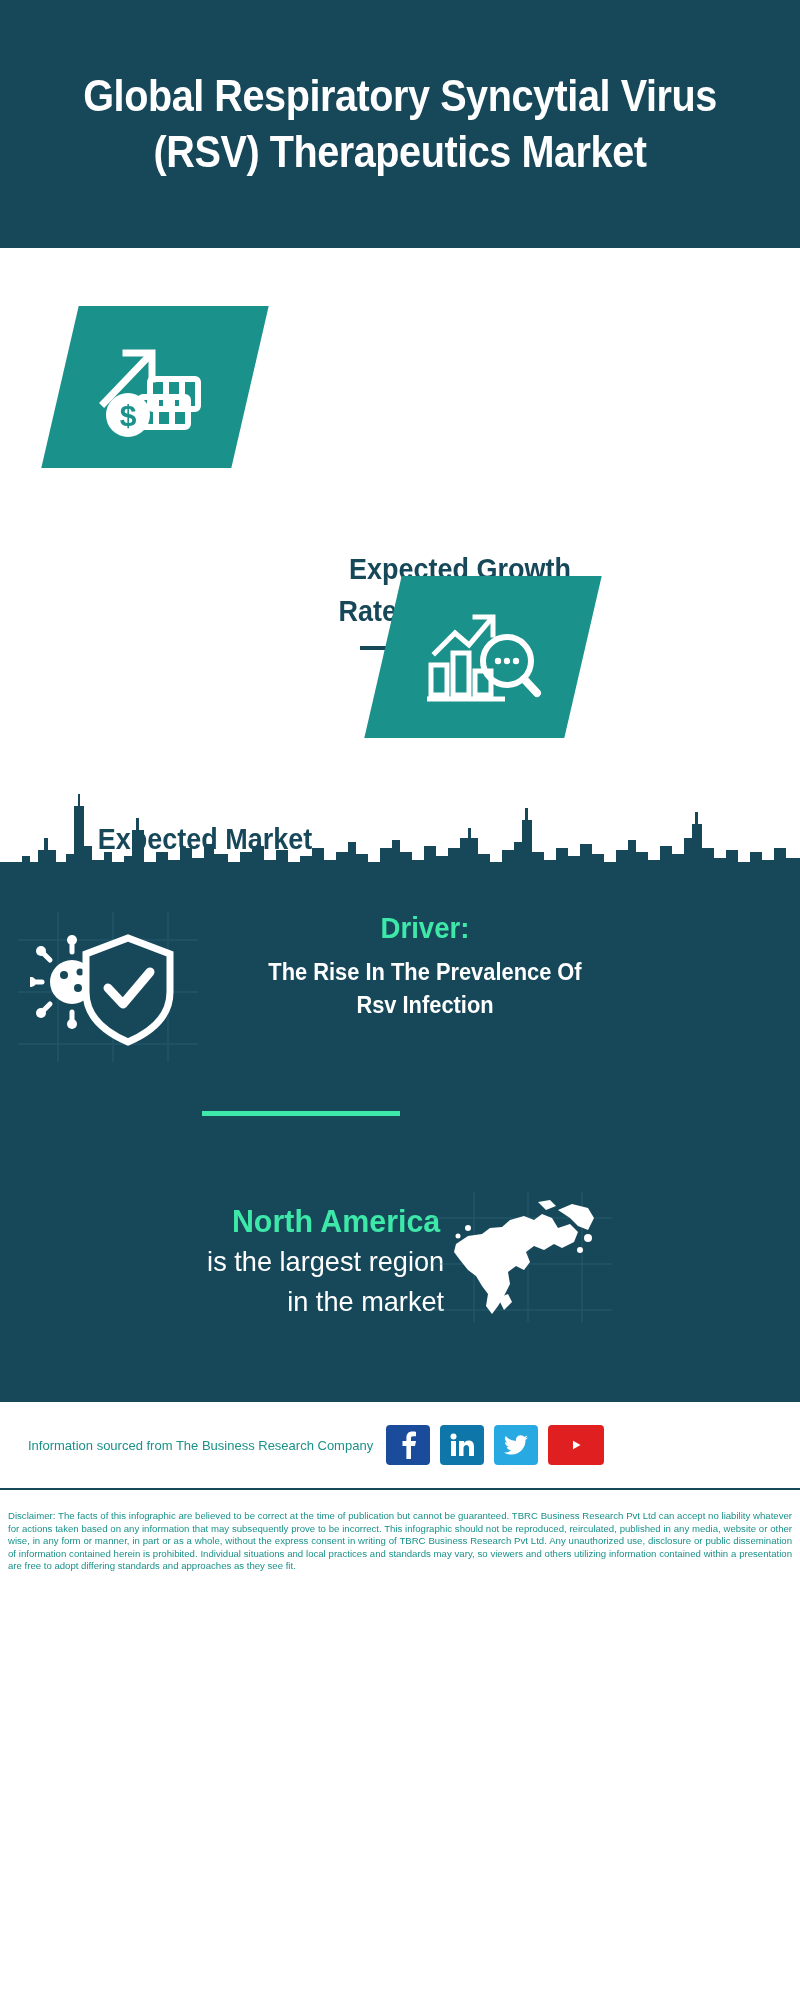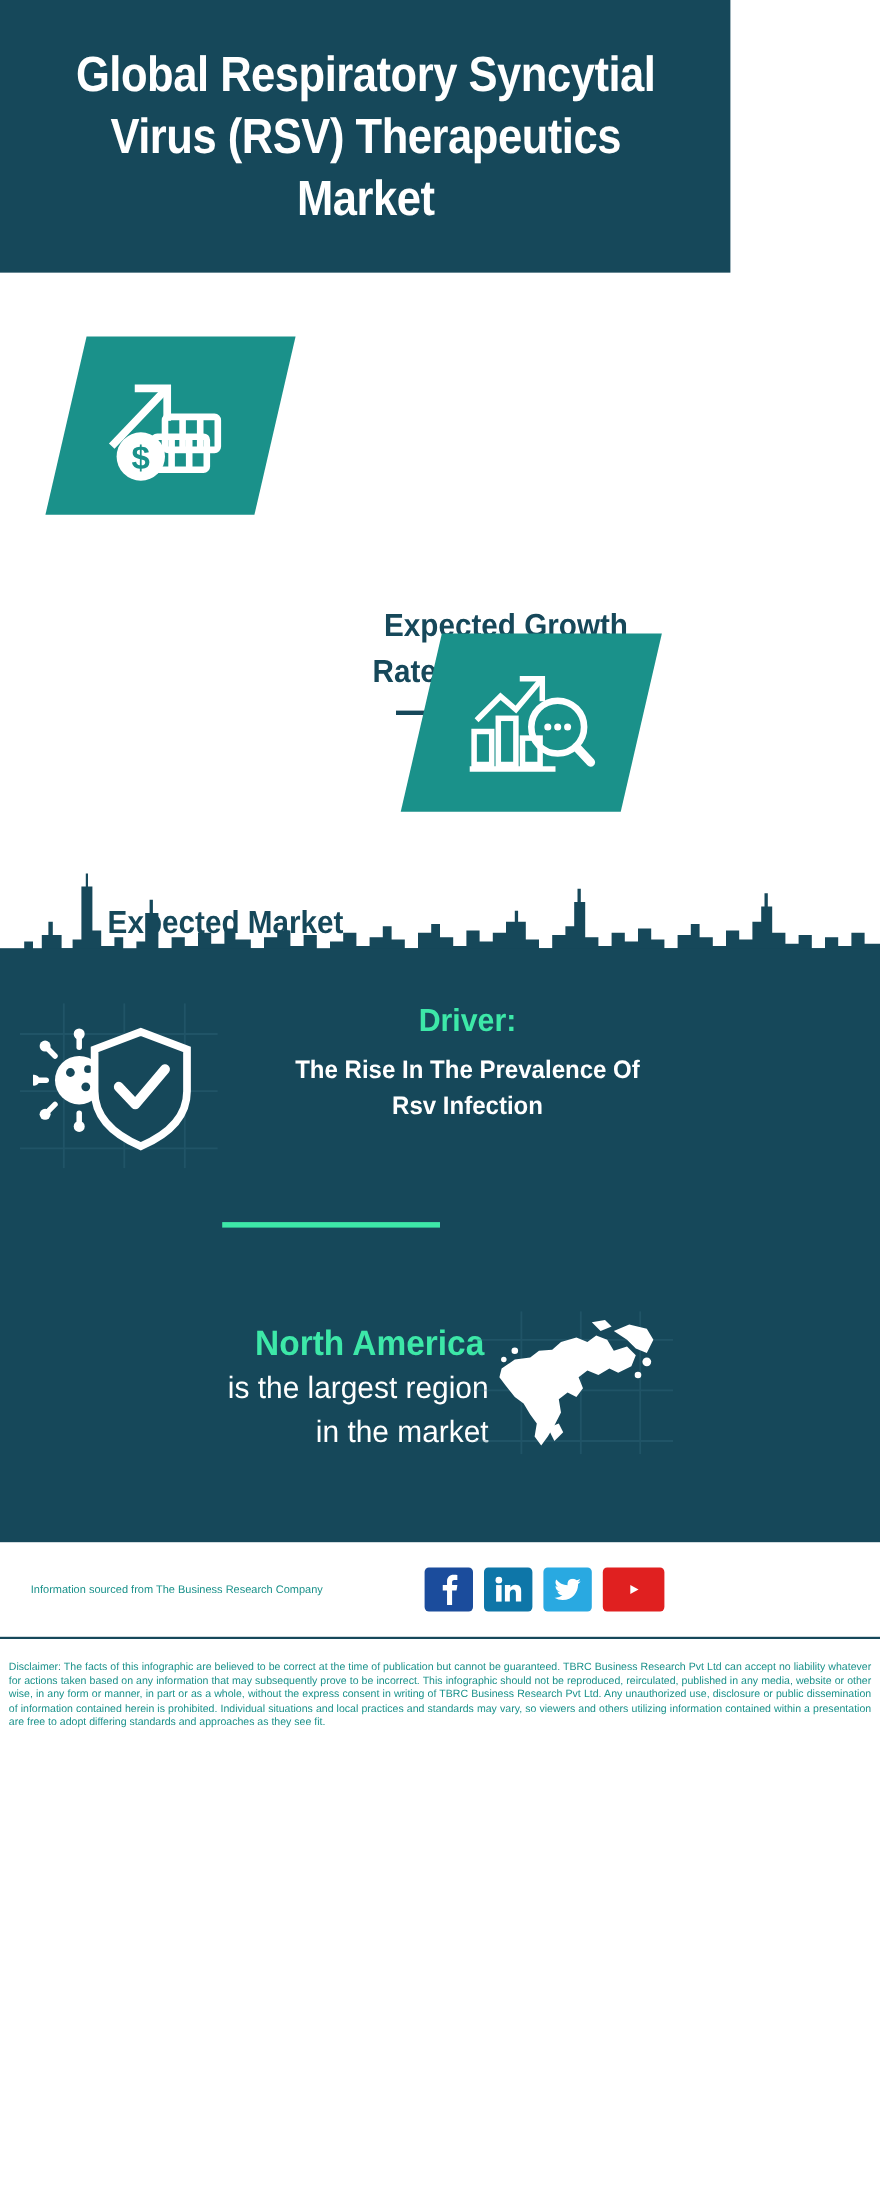--- a/index.html
+++ b/index.html
@@ -5,21 +5,21 @@
   html,body{margin:0;padding:0;}
   body{
     width:800px;height:2000px;background:#ffffff;
     font-family:"Liberation Sans", sans-serif;
     -webkit-font-smoothing:antialiased;
   }
   .page{position:relative;width:800px;height:2000px;overflow:hidden;}
 
   
   .header{
-    position:absolute;left:0;top:0;width:664px;height:248px;
+    position:absolute;left:0;top:0;width:800px;height:248px;
     background:#16485A;
     display:flex;align-items:center;justify-content:center;
   }
   .header-title{
     color:#ffffff;
     font-family:"Liberation Sans", sans-serif;
     font-weight:700;
     font-size:45px;
     line-height:56px;
     letter-spacing:-0.5px;
@@ -113,21 +113,21 @@
 
   
   .source-bar{
     position:absolute;left:0;top:1400px;width:800px;height:86px;
     background:#ffffff;
     border-top:2px solid #16485A;
     display:flex;align-items:center;
   }
   .source-text{
     margin-left:28px;width:350px;
-    color:#1A918A;font-size:10px;line-height:19px;font-weight:400;
+    color:#1A918A;font-size:13px;line-height:19px;font-weight:400;
   }
   .social{
     display:flex;align-items:center;gap:10px;margin-left:8px;
   }
   .social-btn{
     width:44px;height:40px;border-radius:4px;
     display:flex;align-items:center;justify-content:center;
     color:#ffffff;font-weight:700;
   }
   .fb{background:#1B4C9C;}

